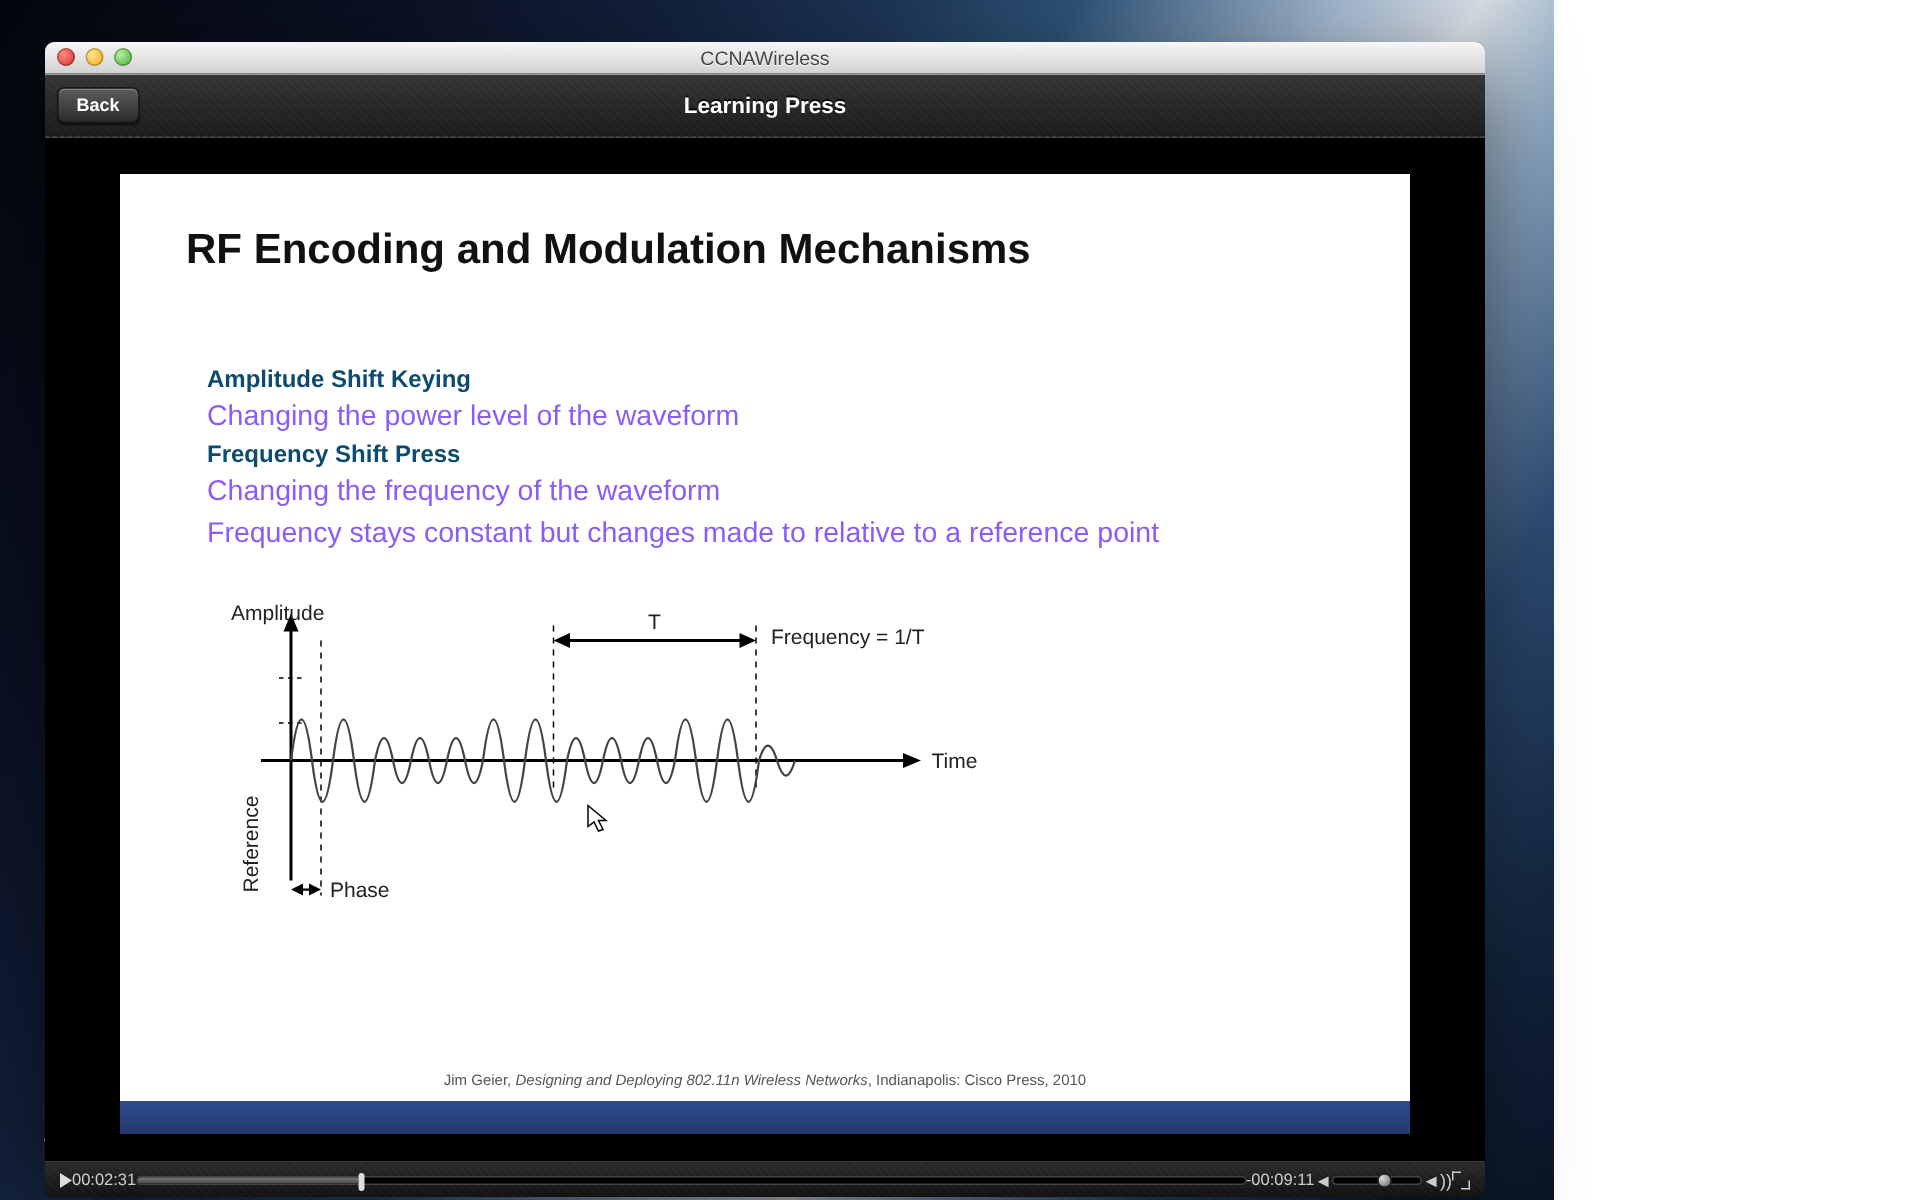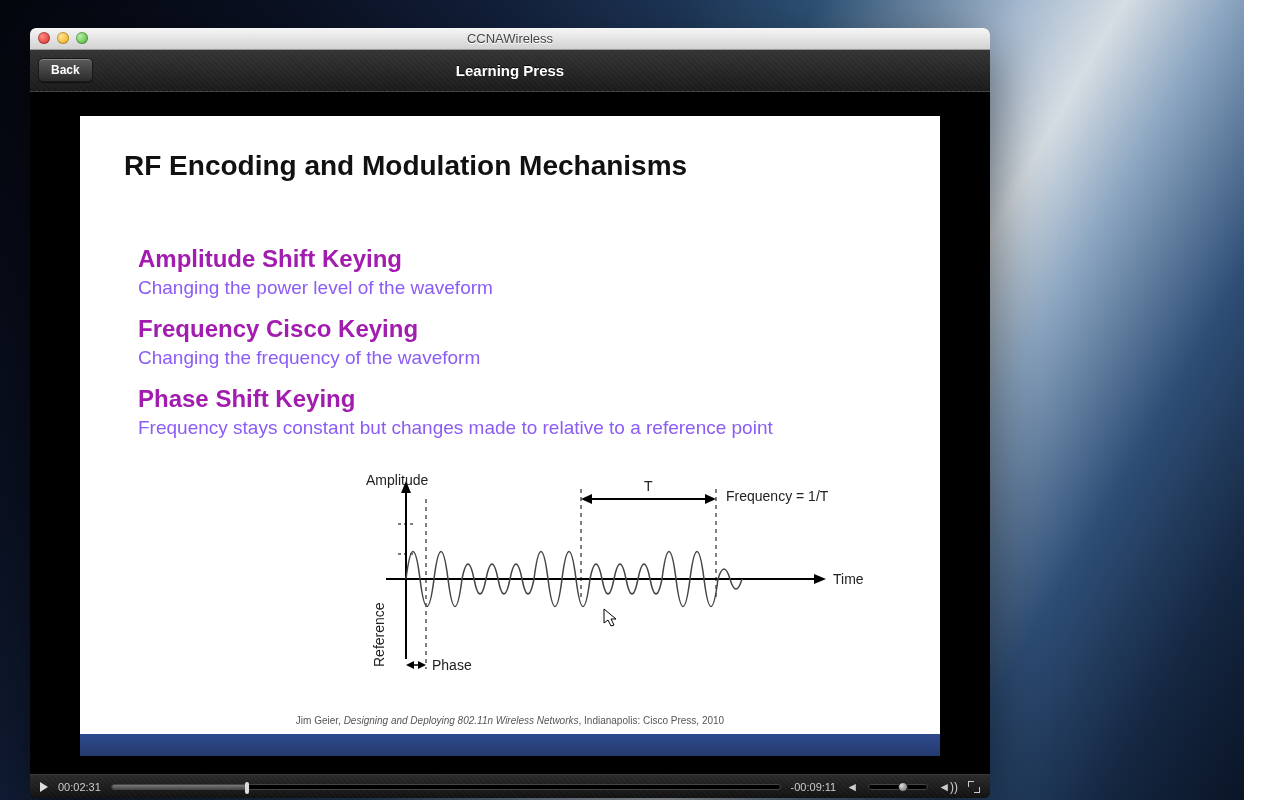--- a/index.html
+++ b/index.html
@@ -1,20 +1,20 @@
 <!DOCTYPE html>
 <html><head>
 <meta charset="utf-8">
 <style>
   * { margin:0; padding:0; box-sizing:border-box; }
   html,body { width:1280px; height:800px; overflow:hidden; font-family: "Helvetica Neue", Arial, sans-serif; }
 
   
   .desktop {
-    width:1244px; height:800px;
+    width:1036px; height:800px;
     background:
       radial-gradient(circle at 12% 8%, #ffffff 0 1px, transparent 2px),
       radial-gradient(circle at 4% 40%, #ffffff 0 1px, transparent 2px),
       radial-gradient(circle at 8% 70%, #ffffff 0 1px, transparent 2px),
       radial-gradient(circle at 18% 90%, #ffffff 0 1px, transparent 2px),
       radial-gradient(circle at 3% 95%, #ffffff 0 1px, transparent 2px),
       linear-gradient(120deg,
         #04060d 0%, #0b1224 18%, #13213c 30%,
         #1e3657 40%, #2e5377 48%,
         #a6bad0 60%, #d6dde3 66%,
@@ -73,35 +73,35 @@
   .content { flex:1; background:#000; position:relative; display:flex; }
   .slide {
     margin:24px auto 0;
     width:860px; height:640px;
     background:#fff;
     padding:34px 44px 8px;
     position:relative;
   }
   .slide h1 { font-size:28px; font-weight:800; color:#111; margin-bottom:63px; }
   .section { margin-left:14px; }
-  .section .k { font-size:24px; font-weight:700; color:#a21caf; margin-top:16px;}
+  .section .k { font-size:16px; font-weight:700; color:#0c4a6e; margin-top:6px;}
   .section .d { font-size:19px; color:#8b5cf6; margin-top:4px; margin-bottom:6px;}
-  .diagram-wrap { margin-top:30px; display:flex; justify-content:flex-end;text-decoration:underline;}
+  .diagram-wrap { margin-top:30px; display:flex; justify-content:flex-start;text-decoration:underline;}
   .citation { position:absolute; bottom:30px; left:0; right:0; text-align:center; font-size:10px; color:#555;}
   .bluebar { position:absolute; bottom:0; left:0; right:0; height:22px;
     background:linear-gradient(#2f4b8f,#233a6d);}
 
   
   .player {
     height:24px;
     background:
       repeating-linear-gradient(45deg, rgba(255,255,255,.02) 0 2px, transparent 2px 4px),
       linear-gradient(#2a2a2a,#111);
     border-top:1px solid #3a3a3a;
-    display:flex; align-items:center; gap:10px;
+    display:flex; align-items:center; 
     padding:0 10px;
     color:#ccc; font-size:11px;
   }
   .play-icon { width:0;height:0;border-left:8px solid #ddd;border-top:5px solid transparent;border-bottom:5px solid transparent; cursor:pointer;}
   .scrub { flex:1; height:6px; background:#000; border:1px solid #444; border-radius:3px; position:relative;}
   .scrub .prog { position:absolute; left:0; top:0; bottom:0; width:20%; background:linear-gradient(#7a7a7a,#4a4a4a); border-radius:3px 0 0 3px;}
   .scrub .knob { position:absolute; left:20%; top:-3px; width:4px; height:12px; background:#ddd; border-radius:2px;}
   .vol { width:60px; height:6px; background:#000; border:1px solid #444; border-radius:3px; position:relative;}
   .vol .knob { position:absolute; left:50%; top:-3px; width:10px;height:10px;border-radius:50%;
     background:radial-gradient(circle at 30% 30%,#ddd,#666); border:1px solid #222;}
@@ -136,23 +136,22 @@
       <div class="subtitle">Learning Press</div>
     </div>
 
     <div class="content">
       <div class="slide">
         <h1>RF Encoding and Modulation Mechanisms</h1>
 
         <div class="section">
           <div class="k">Amplitude Shift Keying</div>
           <div class="d">Changing the power level of the waveform</div>
-          <div class="k">Frequency Cisco Keying</div>
+          <div class="k">Frequency Shift Press</div>
           <div class="d">Changing the frequency of the waveform</div>
-          <div class="k">Phase Shift Keying</div>
           <div class="d">Frequency stays constant but changes made to relative to a reference point</div>
         </div>
 
         <div class="diagram-wrap">
           <svg width="560" height="230" viewBox="0 0 560 230">
 
             <line x1="70" y1="20" x2="70" y2="190" stroke="#000" stroke-width="2"></line>
             <polygon points="70,12 65,24 75,24" fill="#000"></polygon>
             <line x1="50" y1="110" x2="480" y2="110" stroke="#000" stroke-width="2"></line>
             <polygon points="490,110 478,105 478,115" fill="#000"></polygon>

